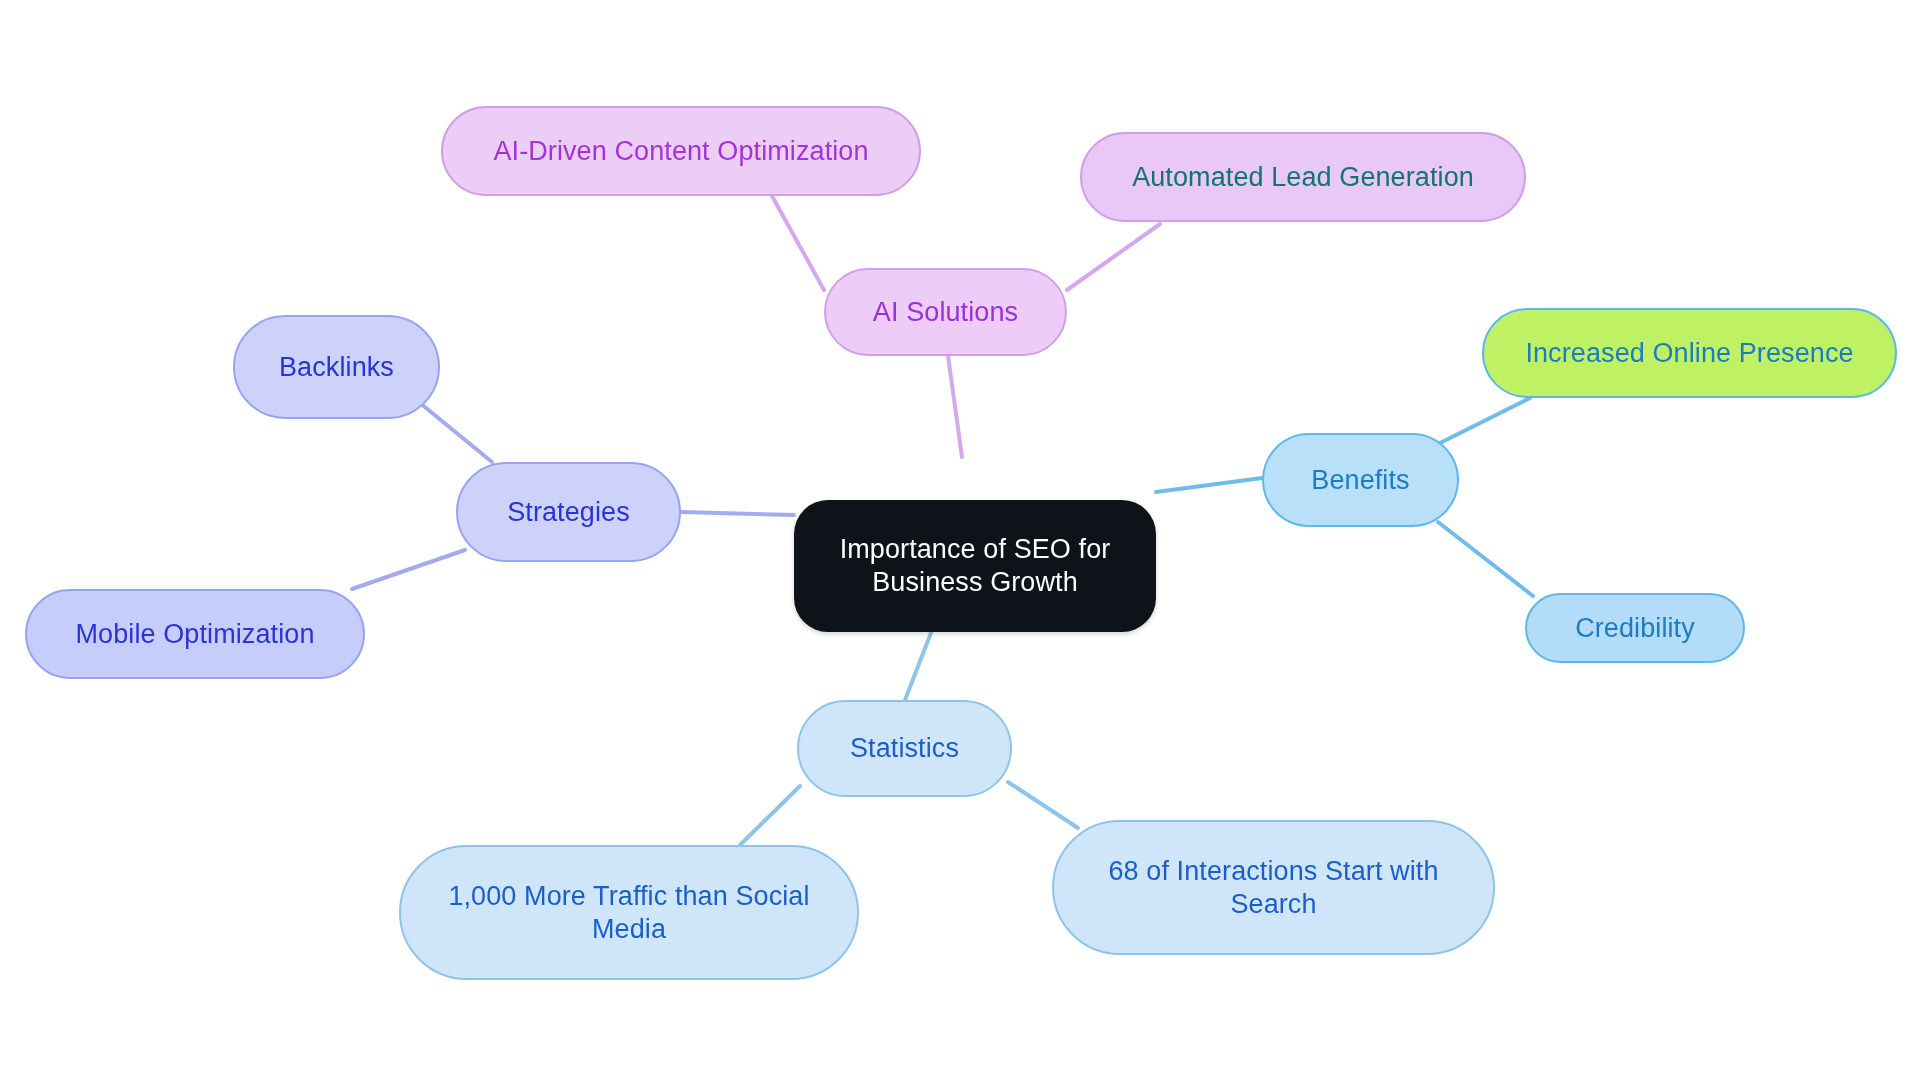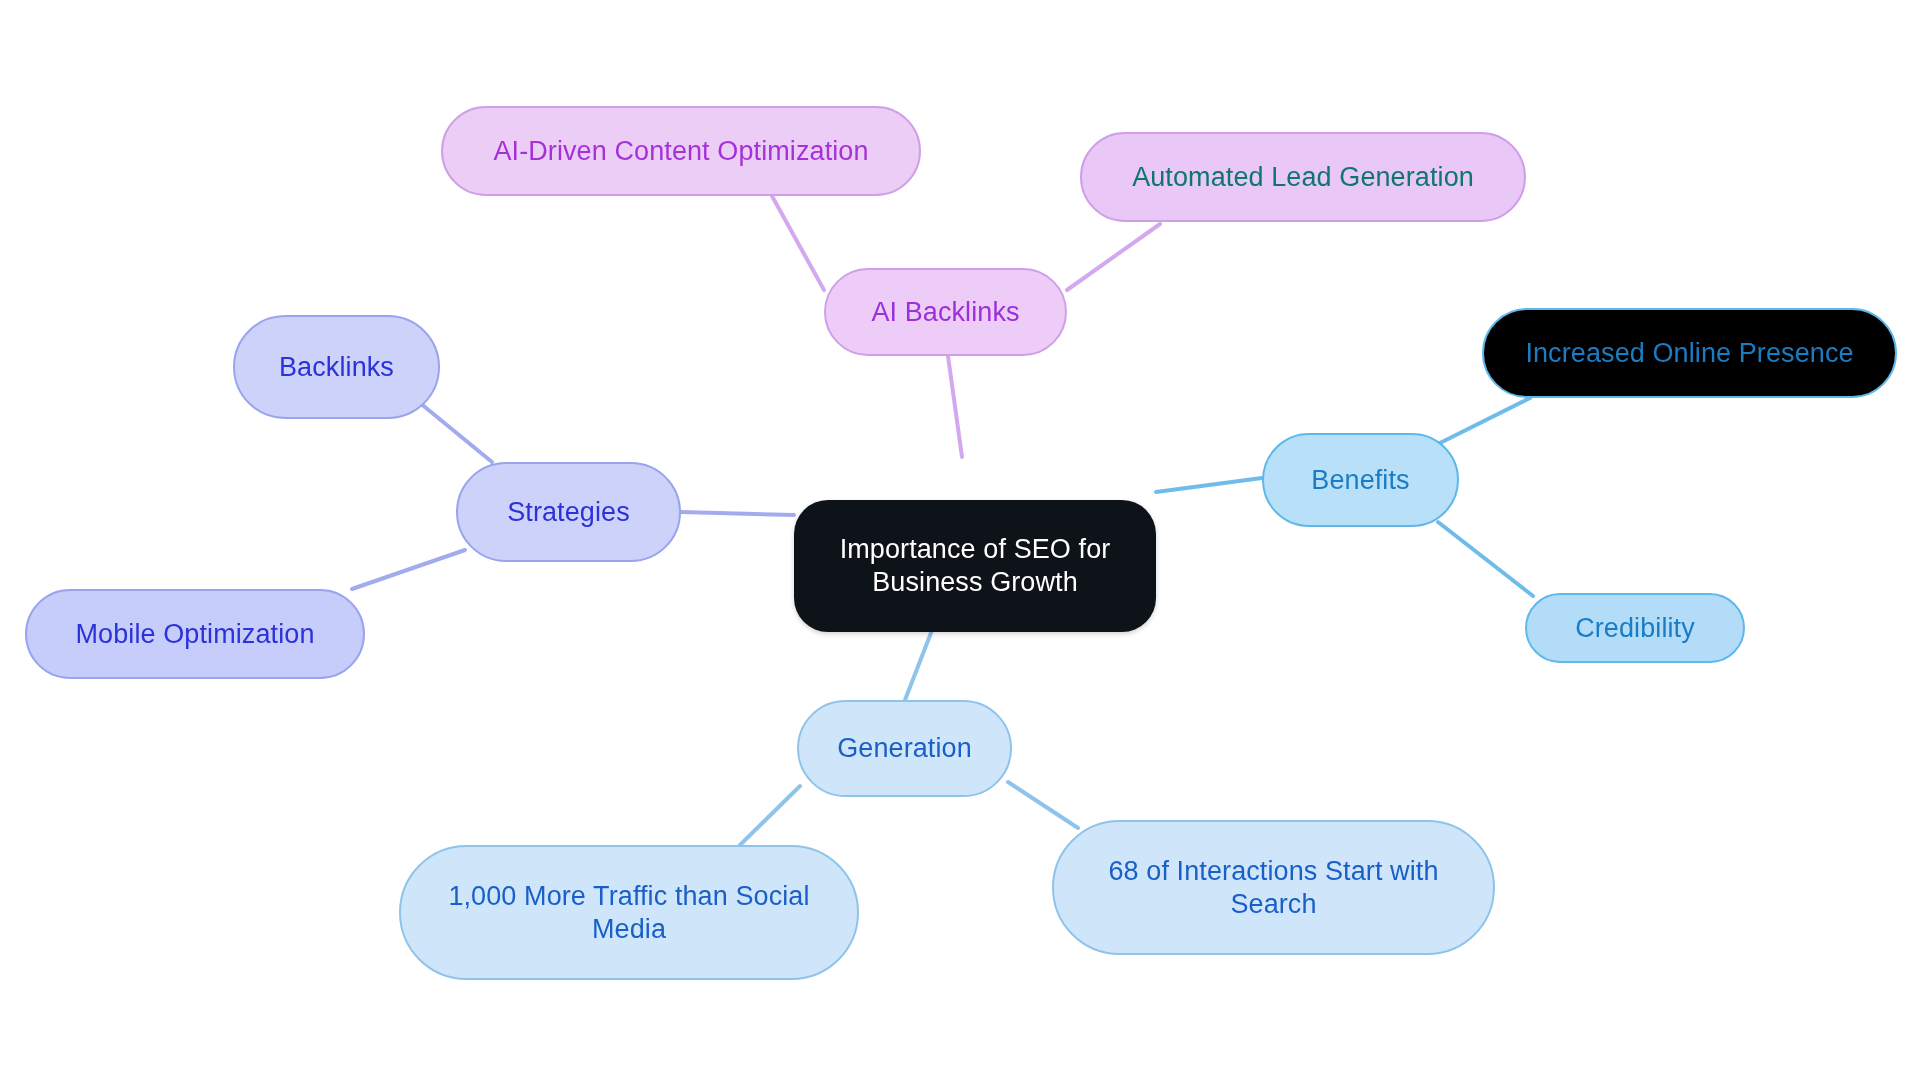--- a/index.html
+++ b/index.html
@@ -64,28 +64,28 @@
       <line x1="1156" y1="492" x2="1262" y2="478" stroke="#6fbcea" stroke-width="4" stroke-linecap="round"></line>
       <line x1="1436" y1="445" x2="1530" y2="398" stroke="#6fbcea" stroke-width="4" stroke-linecap="round"></line>
       <line x1="1438" y1="522" x2="1533" y2="596" stroke="#6fbcea" stroke-width="4" stroke-linecap="round"></line>
       <line x1="948" y1="589" x2="905" y2="700" stroke="#8fc4ea" stroke-width="4" stroke-linecap="round"></line>
       <line x1="800" y1="786" x2="740" y2="845" stroke="#8fc4ea" stroke-width="4" stroke-linecap="round"></line>
       <line x1="1008" y1="782" x2="1078" y2="828" stroke="#8fc4ea" stroke-width="4" stroke-linecap="round"></line>
     </svg>
   <div id="nodes">
       <div class="node node-root" style="left: 794px; top: 457px; width: 362px; height: 132px; background: rgb(14, 19, 25); color: rgb(255, 255, 255); margin-top: 43px;">Importance of SEO for
 Business Growth</div>
-      <div class="node node-branch" style="left: 824px; top: 268px; width: 243px; height: 88px; background: rgb(237, 205, 248); border-color: rgb(207, 159, 232); color: rgb(155, 48, 217);">AI Backlinks</div>
+      <div class="node node-branch" style="left: 824px; top: 268px; width: 243px; height: 88px; background: rgb(237, 205, 248); border-color: rgb(207, 159, 232); color: rgb(155, 48, 217);">AI Solutions</div>
       <div class="node node-leaf" style="left: 441px; top: 106px; width: 480px; height: 90px; background: rgb(236, 205, 245); border-color: rgb(207, 159, 232); color: rgb(164, 50, 216);">AI-Driven Content Optimization</div>
       <div class="node node-leaf" style="left: 1080px; top: 132px; width: 446px; height: 90px; background: rgb(233, 199, 247); border-color: rgb(207, 159, 232); color: #0f766e;">Automated Lead Generation</div>
       <div class="node node-branch" style="left: 456px; top: 462px; width: 225px; height: 100px; background: rgb(204, 210, 250); border-color: rgb(154, 164, 238); color: rgb(43, 50, 216);">Strategies</div>
       <div class="node node-leaf" style="left: 233px; top: 315px; width: 207px; height: 104px; background: rgb(204, 210, 250); border-color: rgb(154, 164, 238); color: rgb(43, 50, 216);">Backlinks</div>
       <div class="node node-leaf" style="left: 25px; top: 589px; width: 340px; height: 90px; background: rgb(198, 205, 250); border-color: rgb(154, 164, 238); color: rgb(43, 50, 216);">Mobile Optimization</div>
       <div class="node node-branch" style="left: 1262px; top: 433px; width: 197px; height: 94px; background: rgb(184, 224, 248); border-color: rgb(94, 184, 232); color: rgb(27, 124, 196);">Benefits</div>
-      <div class="node node-leaf" style="left: 1482px; top: 308px; width: 415px; height: 90px; background: #000000; border-color: rgb(94, 184, 232); color: rgb(27, 124, 196);">Increased Online Presence</div>
+      <div class="node node-leaf" style="left: 1482px; top: 308px; width: 415px; height: 90px; background: #bef264; border-color: rgb(94, 184, 232); color: rgb(27, 124, 196);">Increased Online Presence</div>
       <div class="node node-leaf" style="left: 1525px; top: 593px; width: 220px; height: 70px; background: rgb(179, 220, 249); border-color: rgb(94, 184, 232); color: rgb(27, 124, 196);">Credibility</div>
-      <div class="node node-branch" style="left: 797px; top: 700px; width: 215px; height: 97px; background: rgb(207, 230, 250); border-color: rgb(143, 196, 234); color: rgb(26, 95, 200);">Generation</div>
+      <div class="node node-branch" style="left: 797px; top: 700px; width: 215px; height: 97px; background: rgb(207, 230, 250); border-color: rgb(143, 196, 234); color: rgb(26, 95, 200);">Statistics</div>
       <div class="node node-leaf" style="left: 399px; top: 845px; width: 460px; height: 135px; background: rgb(207, 230, 250); border-color: rgb(143, 196, 234); color: rgb(26, 95, 200);">1,000 More Traffic than Social
 Media</div>
       <div class="node node-leaf" style="left: 1052px; top: 820px; width: 443px; height: 135px; background: rgb(207, 230, 250); border-color: rgb(143, 196, 234); color: rgb(26, 95, 200);">68 of Interactions Start with
 Search</div>
     </div>
 </div>
 
 </body></html>

